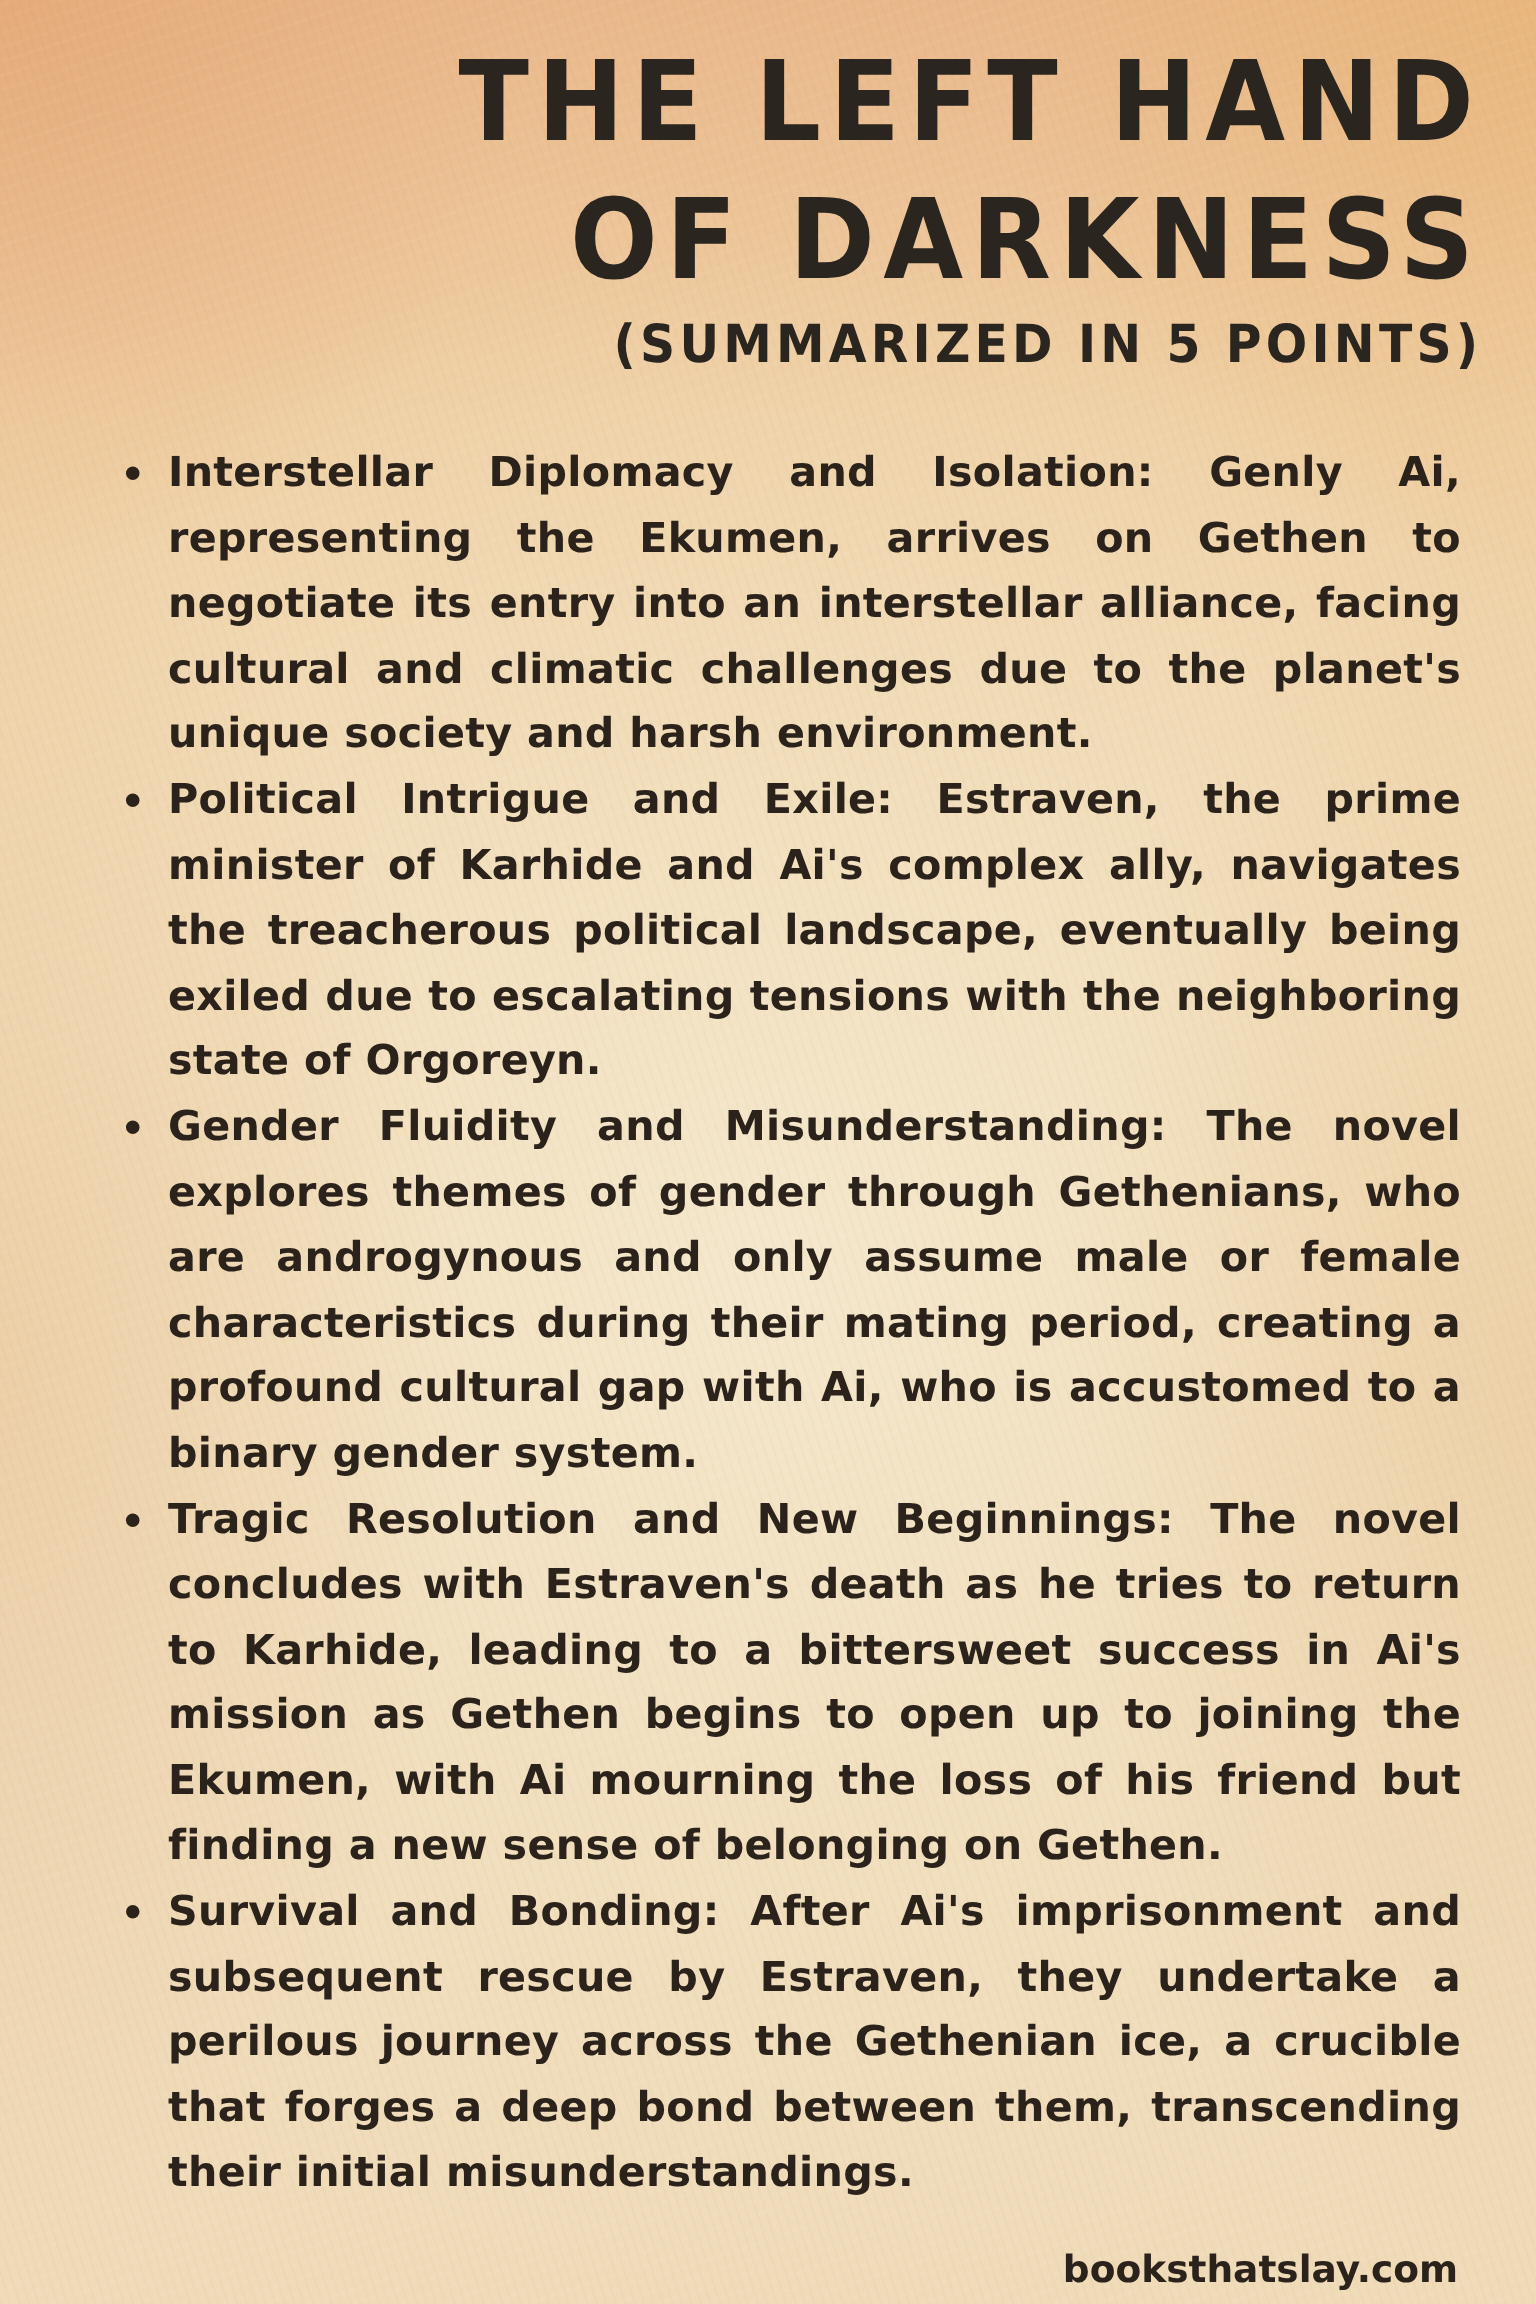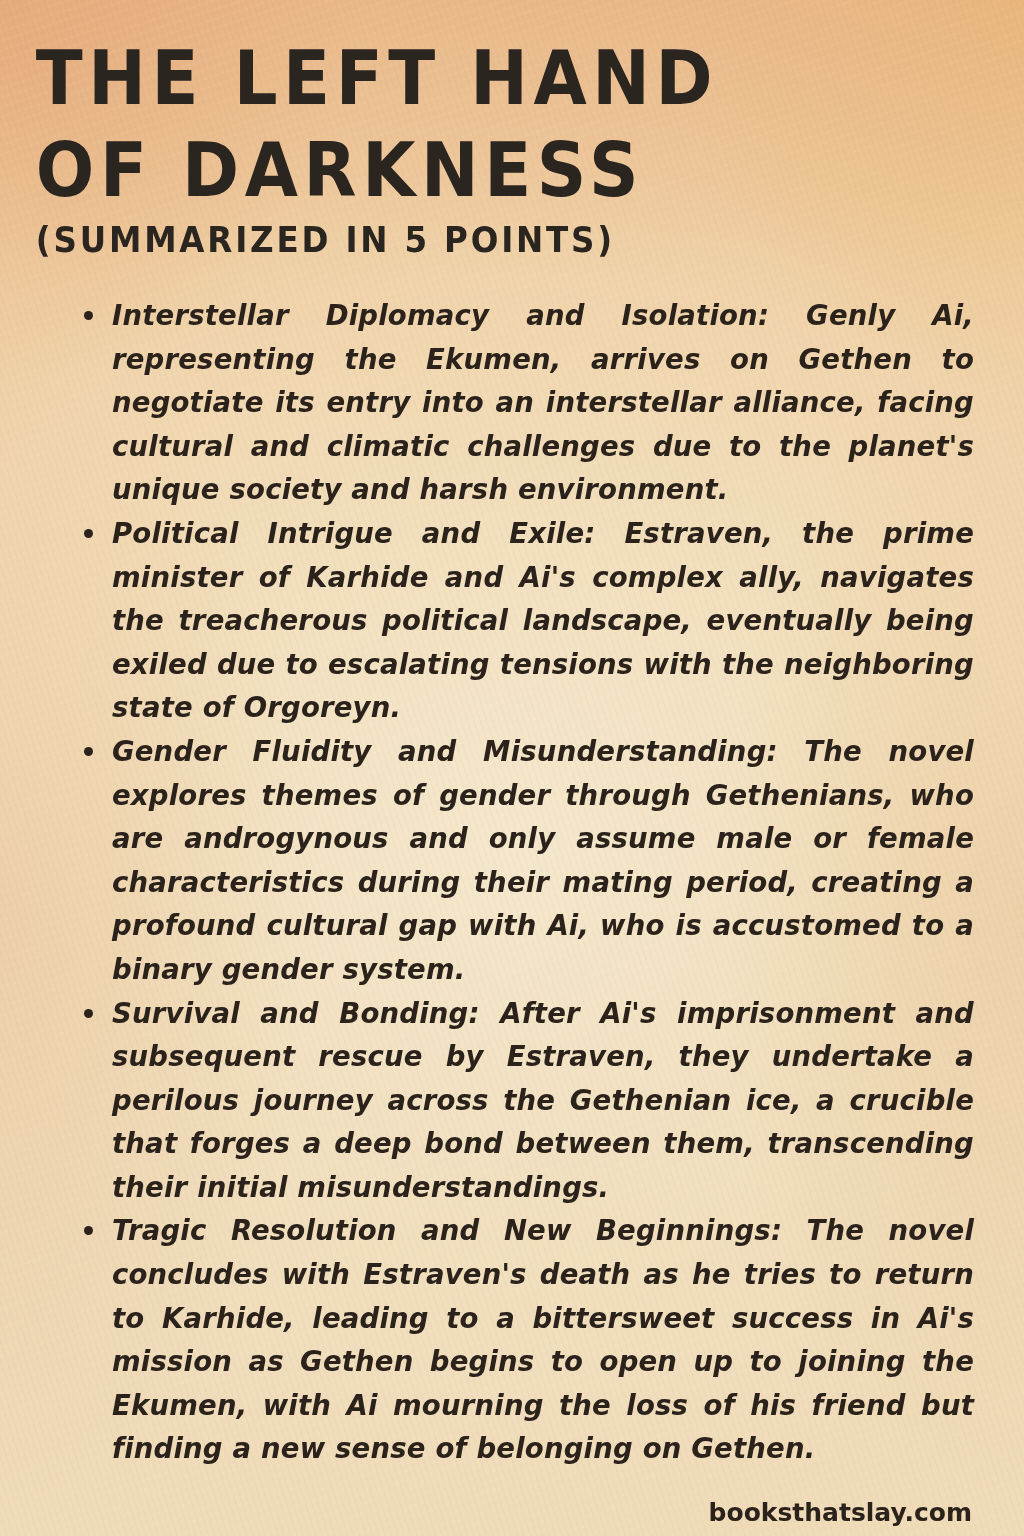--- a/index.html
+++ b/index.html
@@ -19,21 +19,21 @@
       radial-gradient(ellipse 30% 40% at 0% 60%, rgba(228,180,130,0.35), rgba(228,180,130,0) 100%),
       radial-gradient(ellipse 30% 40% at 100% 60%, rgba(228,185,130,0.35), rgba(228,185,130,0) 100%);
   }
   .texture {
     position: absolute; inset: 0; pointer-events: none; opacity: 0.18;
     background-image:
       repeating-linear-gradient(72deg, rgba(140,100,60,0.25) 0px, rgba(140,100,60,0) 2px, rgba(140,100,60,0) 6px),
       repeating-linear-gradient(-18deg, rgba(255,255,255,0.3) 0px, rgba(255,255,255,0) 3px, rgba(255,255,255,0) 9px);
   }
   .title-block {
-    position: absolute; left: 0; top: 32px; width: 1024px; text-align: left;
+    position: absolute; left: 0; top: 22px; width: 1024px; text-align: right;
   }
   .title-line {
     font-family: "DejaVu Sans", sans-serif;
     font-weight: bold;
     font-size: 74px;
     line-height: 92px;
     letter-spacing: 6px;
     color: #2b2520;
     transform: scaleX(0.93);
   }
@@ -42,21 +42,21 @@
     font-weight: bold;
     font-size: 35px;
     line-height: 44px;
     letter-spacing: 3px;
     color: #2b2520;
     margin-top: 2px;
     transform: scaleX(0.93);
   }
   .points {
     position: absolute; left: 84px; top: 294px; width: 890px;
-    margin: 0; padding: 0; list-style: none; font-style: italic;
+    margin: 0; padding: 0; list-style: none;
   }
   .point {
     position: relative; padding-left: 28px;
     font-family: "DejaVu Sans", sans-serif;
     font-size: 27.5px; line-height: 43.6px;
     letter-spacing: 0.2px;
     text-align: justify; text-align-last: left;
     color: #2a221b;
     font-weight: bold;
   }
@@ -95,23 +95,23 @@
     <span class="point-text">Political Intrigue and Exile:</span>
     <span class="point-text">Estraven, the prime minister of Karhide and Ai's complex ally, navigates the treacherous political landscape, eventually being exiled due to escalating tensions with the neighboring state of Orgoreyn.</span>
   </li>
   <li class="point">
     <span class="bullet"></span>
     <span class="point-text">Gender Fluidity and Misunderstanding:</span>
     <span class="point-text">The novel explores themes of gender through Gethenians, who are androgynous and only assume male or female characteristics during their mating period, creating a profound cultural gap with Ai, who is accustomed to a binary gender system.</span>
   </li>
   <li class="point">
     <span class="bullet"></span>
-    <span class="point-text">Survival and Bonding:</span>
-    <span class="point-text">After Ai's imprisonment and subsequent rescue by Estraven, they undertake a perilous journey across the Gethenian ice, a crucible that forges a deep bond between them, transcending their initial misunderstandings.</span>
+    <span class="point-text">Tragic Resolution and New Beginnings:</span>
+    <span class="point-text">The novel concludes with Estraven's death as he tries to return to Karhide, leading to a bittersweet success in Ai's mission as Gethen begins to open up to joining the Ekumen, with Ai mourning the loss of his friend but finding a new sense of belonging on Gethen.</span>
   </li>
   <li class="point">
     <span class="bullet"></span>
-    <span class="point-text">Tragic Resolution and New Beginnings:</span>
-    <span class="point-text">The novel concludes with Estraven's death as he tries to return to Karhide, leading to a bittersweet success in Ai's mission as Gethen begins to open up to joining the Ekumen, with Ai mourning the loss of his friend but finding a new sense of belonging on Gethen.</span>
+    <span class="point-text">Survival and Bonding:</span>
+    <span class="point-text">After Ai's imprisonment and subsequent rescue by Estraven, they undertake a perilous journey across the Gethenian ice, a crucible that forges a deep bond between them, transcending their initial misunderstandings.</span>
   </li>
 </ul>
 
 <div class="footer">booksthatslay.com</div>
 
 </body></html>

